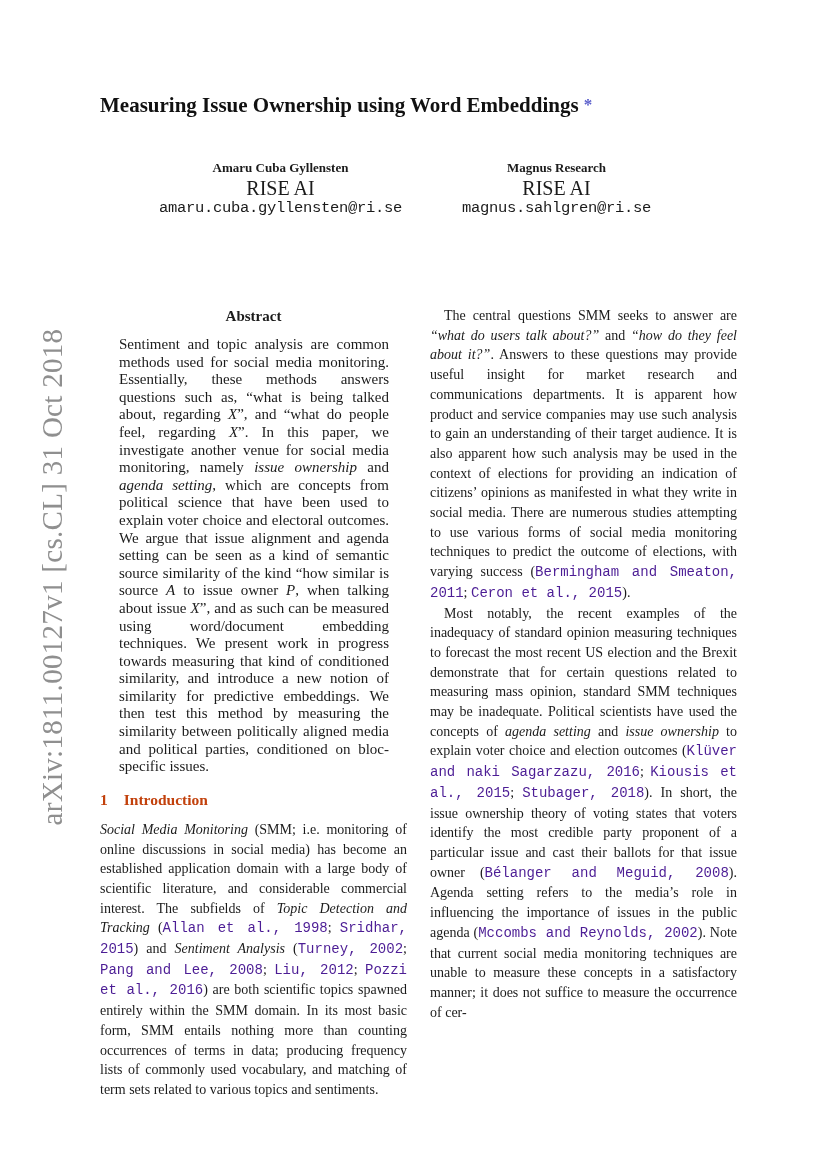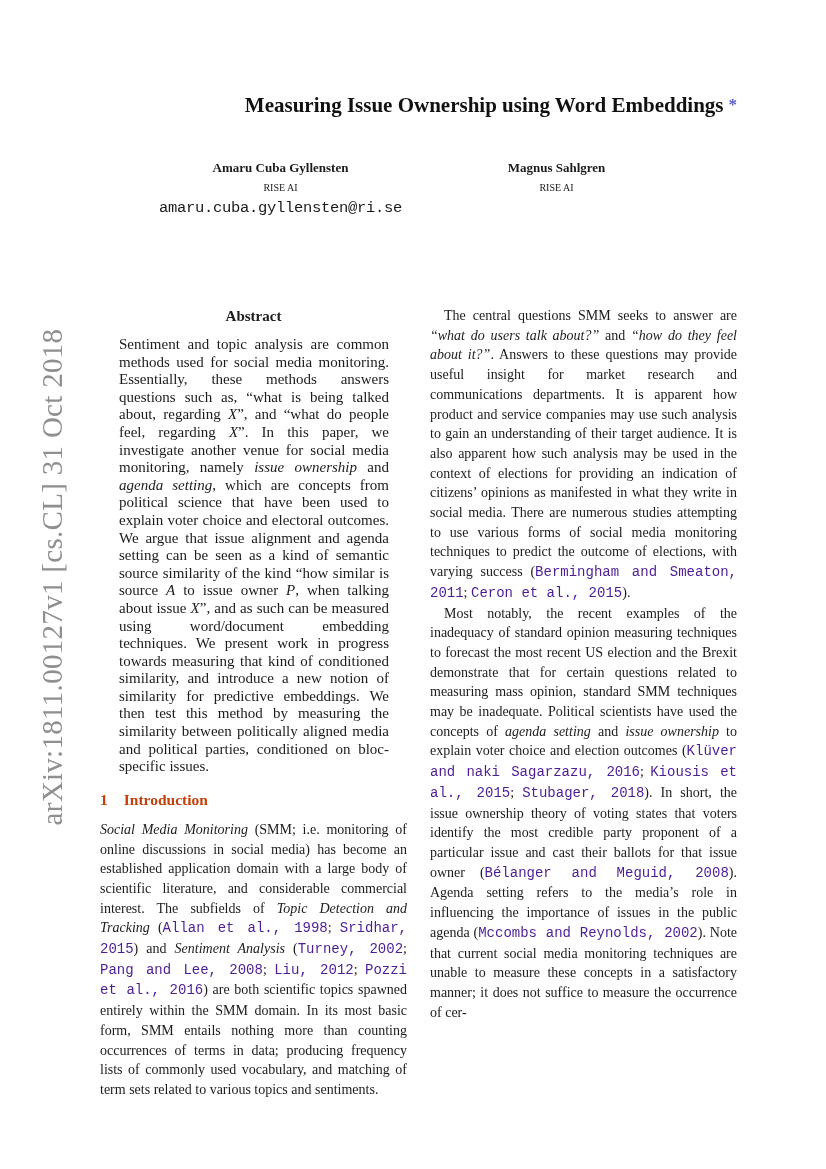--- a/index.html
+++ b/index.html
@@ -16,36 +16,36 @@
   .arxiv-strip {
     position: absolute; left: 52px; top: 577px;
     transform: translate(-50%, -50%) rotate(-90deg);
     white-space: nowrap;
     font-size: 29px; color: #8f8f8f; letter-spacing: 0.3px;
   }
 
   
   .title {
     position: absolute; top: 93px; left: 100px; width: 637px;
-    margin: 0; text-align: right;
+    margin: 0; text-align: left;
     font-size: 21px; font-weight: bold; color: #111;
   }
   .title-star {
     color: #5a5ecb; font-size: 17px; text-decoration: none;
     margin-left: 5px; vertical-align: 2px; cursor: pointer;
   }
 
   
   .authors {
     position: absolute; top: 158px; left: 100px; width: 637px;
     display: flex; justify-content: center;
   }
   .author { width: 276px; text-align: center; line-height: 20px; }
   .author-name { font-weight: bold; font-size: 13px; }
-  .author-affil { font-size: 10px; }
+  .author-affil { font-size: 20px; }
   .author-email {
     font-family: "Liberation Mono", "DejaVu Sans Mono", monospace;
     font-size: 15.5px; letter-spacing: -0.3px;
   }
 
   
   .col { position: absolute; width: 307px; }
   .col-left  { left: 100px; top: 308px; }
   .col-right { left: 430px; top: 306px; }
 
@@ -94,22 +94,23 @@
 
   <h1 class="title"><span>Measuring Issue Ownership using Word Embeddings</span><a class="title-star">*</a></h1>
 
   <div class="authors">
     <div class="author">
       <div class="author-name">Amaru Cuba Gyllensten</div>
       <div class="author-affil">RISE AI</div>
       <div class="author-email">amaru.cuba.gyllensten@ri.se</div>
     </div>
     <div class="author">
-      <div class="author-name">Magnus Sahlgren</div>
+      <div class="author-name">Magnus Research</div>
       <div class="author-affil">RISE AI</div>
+      <div class="author-email">magnus.sahlgren@ri.se</div>
     </div>
   </div>
 
   <div class="col col-left">
     <div class="abstract">
       <div class="abstract-heading">Abstract</div>
       <p class="abstract-body"><span>Sentiment and topic analysis are common methods used for social media monitoring. Essentially, these methods answers questions such as, “what is being talked about, regarding </span><span class="seg-i">X</span><span>”, and “what do people feel, regarding </span><span class="seg-i">X</span><span>”. In this paper, we investigate another venue for social media monitoring, namely </span><span class="seg-i">issue ownership</span><span> and </span><span class="seg-i">agenda setting</span><span>, which are concepts from political science that have been used to explain voter choice and electoral outcomes. We argue that issue alignment and agenda setting can be seen as a kind of semantic source similarity of the kind “how similar is source </span><span class="seg-i">A</span><span> to issue owner </span><span class="seg-i">P</span><span>, when talking about issue </span><span class="seg-i">X</span><span>”, and as such can be measured using word/document embedding techniques. We present work in progress towards measuring that kind of conditioned similarity, and introduce a new notion of similarity for predictive embeddings. We then test this method by measuring the similarity between politically aligned media and political parties, conditioned on bloc-specific issues.</span></p>
     </div>
 
     <h2 class="section-heading"><span class="sec-num">1</span><span>Introduction</span></h2>

